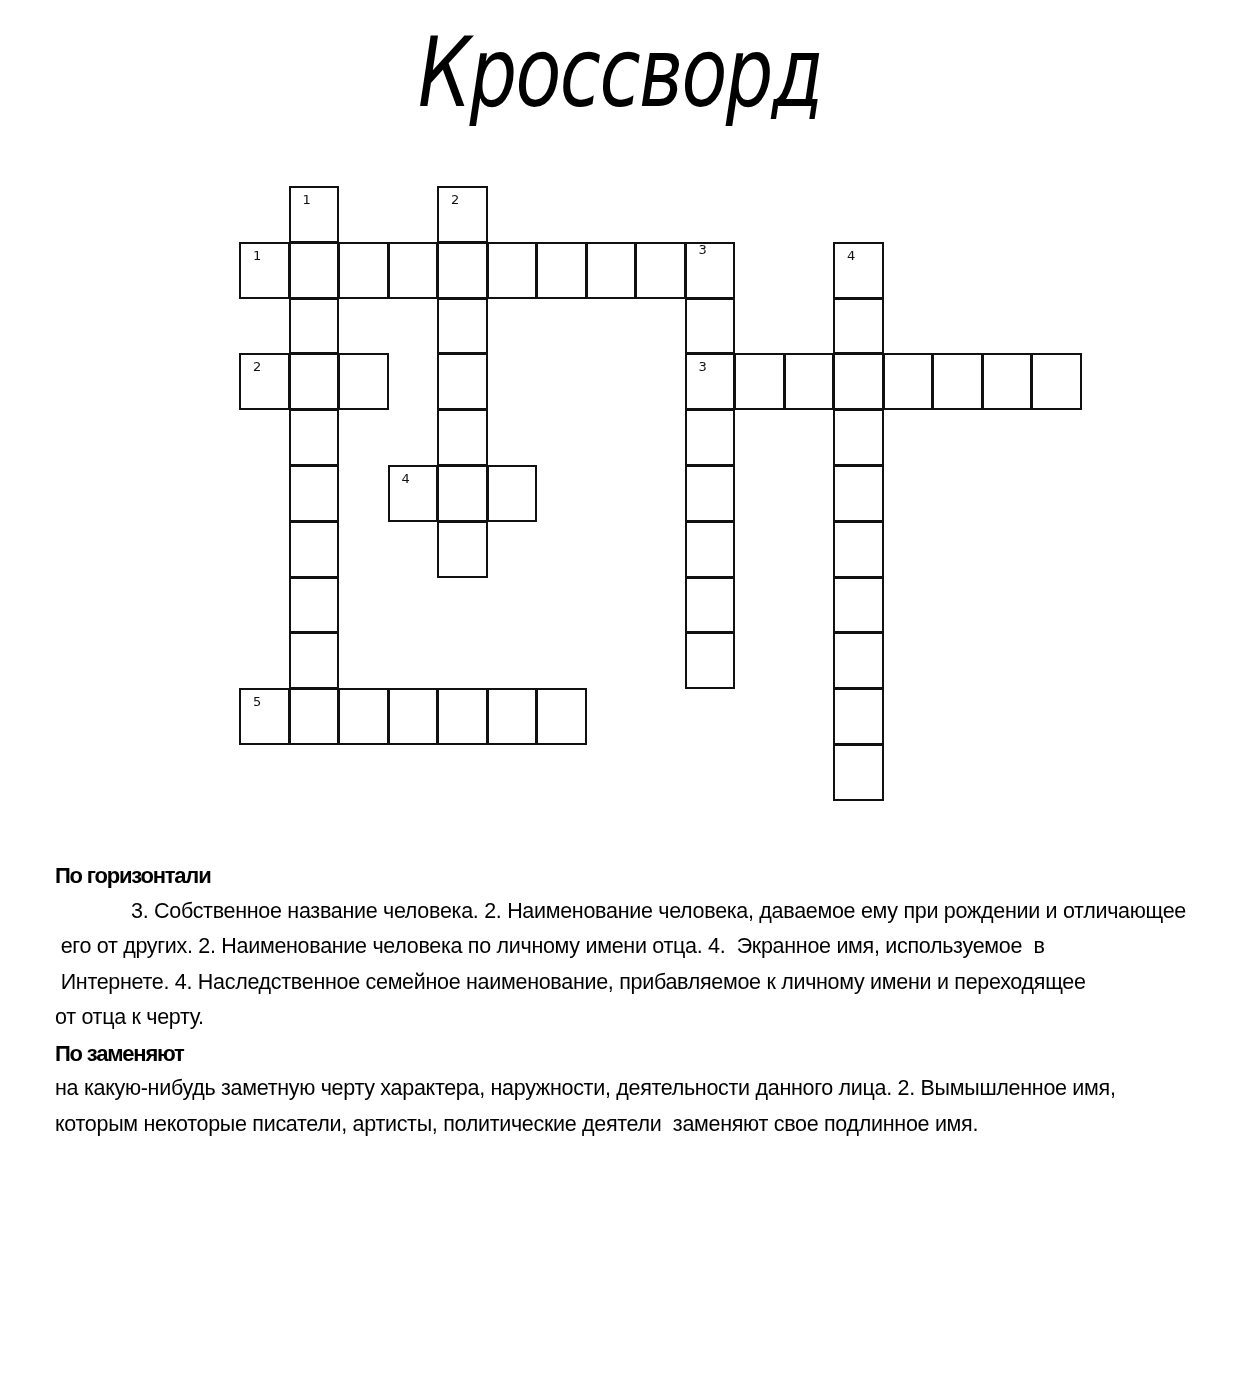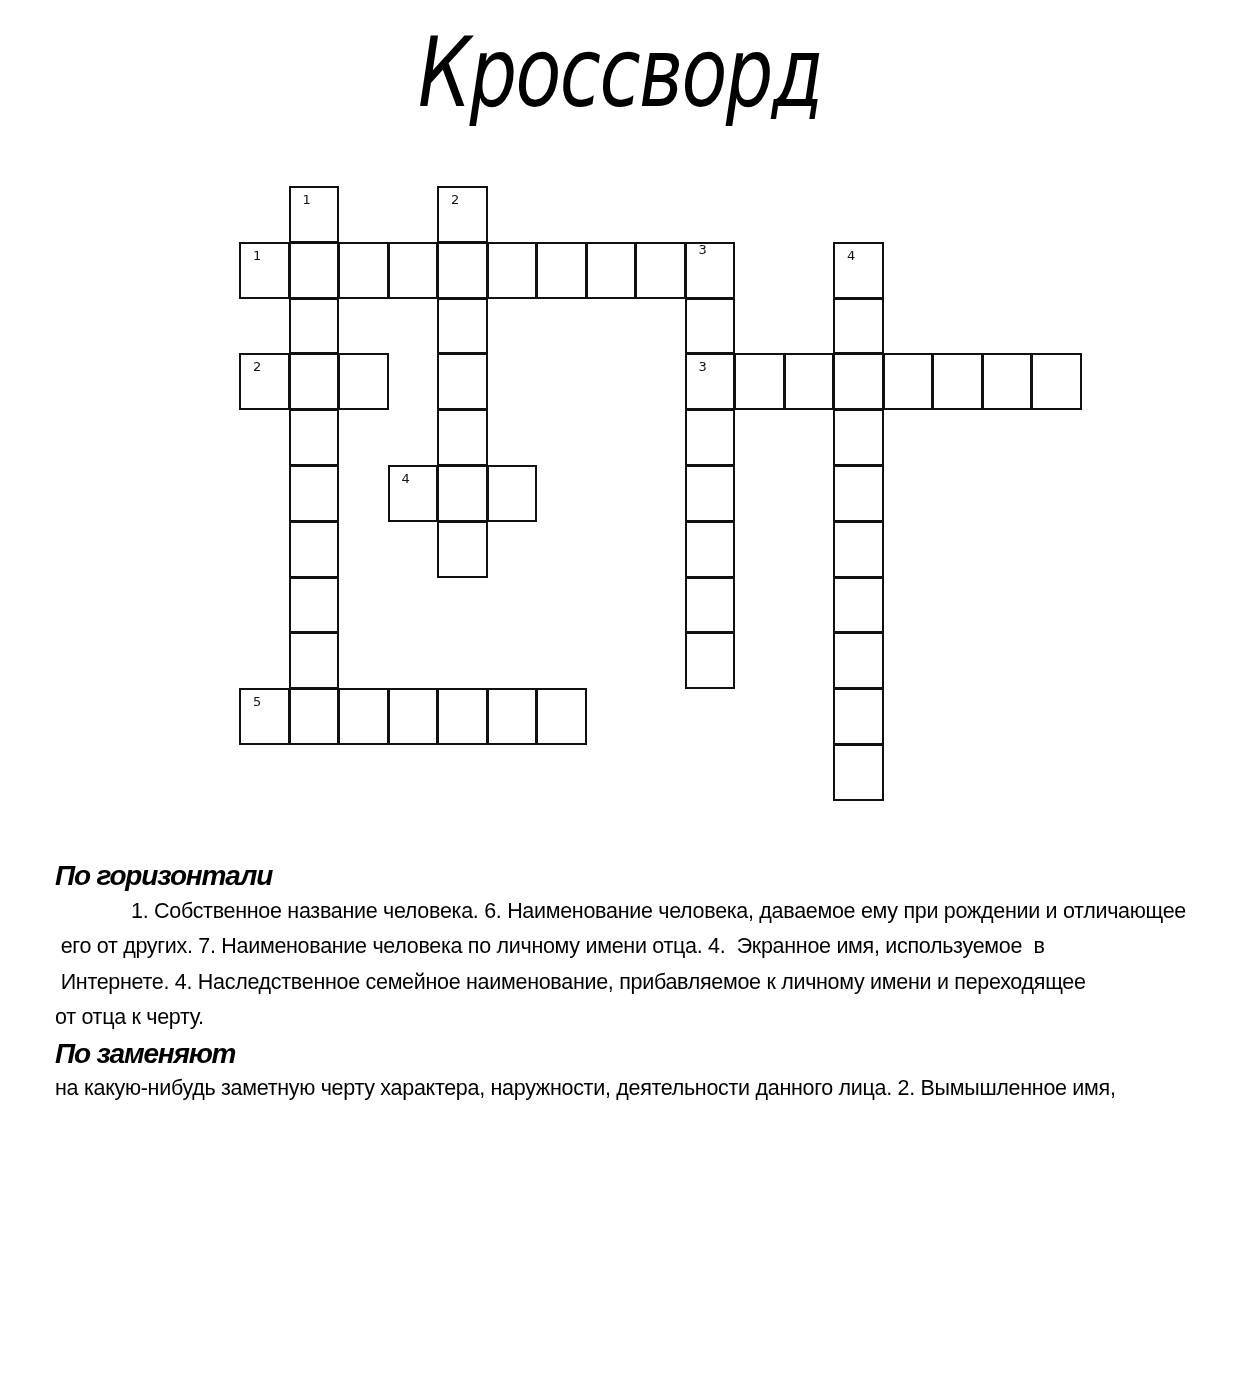--- a/index.html
+++ b/index.html
@@ -2,21 +2,21 @@
 <html><head>
 <meta charset="utf-8">
 <style>
   html, body { margin:0; padding:0; background:#fff; }
   body { width:1240px; height:1377px; position:relative; overflow:hidden; font-family:"Liberation Sans", sans-serif; color:#000; }
   .title { position:absolute; left:0; width:1240px; top:8px; text-align:center; font-family:"DejaVu Sans", sans-serif; font-size:96px; font-weight:normal; letter-spacing:-2px; transform:scaleX(0.78); line-height:130px; font-style:italic; }
   .grid { position:absolute; left:0; top:0; width:1240px; height:800px; }
   .cell { position:absolute; box-sizing:border-box; border:2px solid #111; background:#fff; }
   .num { position:absolute; left:12px; top:4px; font-family:"DejaVu Sans", sans-serif; font-size:13px; color:#111; }
   .clues { position:absolute; left:55px; top:858px; width:1180px; font-size:21.5px; line-height:35.5px; transform-origin:0 0; }
-  .clues .head { font-weight:bold; letter-spacing:-1.2px; font-size:28px;font-style:italic; }
+  .clues .head { font-weight:bold; letter-spacing:-1.2px; font-size:22px; }
   .clues .line { white-space:nowrap; letter-spacing:-0.3px; }
   .indent { padding-left:76px; }
 </style>
 </head>
 <body>
 
 <div class="title">Кроссворд</div>
 
 <div class="grid" id="grid">
     <div class="cell" style="left: 239px; top: 241.8px; width: 50.5px; height: 56.8px;">
@@ -92,19 +92,20 @@
     <div class="cell" style="left: 833px; top: 465px; width: 50.5px; height: 56.8px;"></div>
     <div class="cell" style="left: 833px; top: 520.8px; width: 50.5px; height: 56.8px;"></div>
     <div class="cell" style="left: 833px; top: 576.6px; width: 50.5px; height: 56.8px;"></div>
     <div class="cell" style="left: 833px; top: 632.4px; width: 50.5px; height: 56.8px;"></div>
     <div class="cell" style="left: 833px; top: 688.2px; width: 50.5px; height: 56.8px;"></div>
     <div class="cell" style="left: 833px; top: 744px; width: 50.5px; height: 56.8px;"></div>
   </div>
 
 <div class="clues">
   <div class="head">По горизонтали</div>
-  <div class="line indent">1. Собственное название человека. 6. Наименование человека, даваемое ему при рождении и отличающее</div>
-  <div class="line" style="white-space:pre"> его от других. 7. Наименование человека по личному имени отца. 4.  Экранное имя, используемое  в</div>
+  <div class="line indent">3. Собственное название человека. 2. Наименование человека, даваемое ему при рождении и отличающее</div>
+  <div class="line" style="white-space:pre"> его от других. 2. Наименование человека по личному имени отца. 4.  Экранное имя, используемое  в</div>
   <div class="line" style="white-space:pre"> Интернете. 4. Наследственное семейное наименование, прибавляемое к личному имени и переходящее</div>
   <div class="line">от отца к черту.</div>
   <div class="head">По заменяют</div>
   <div class="line">на какую-нибудь заметную черту характера, наружности, деятельности данного лица. 2. Вымышленное имя,</div>
+  <div class="line" style="white-space:pre">которым некоторые писатели, артисты, политические деятели  заменяют свое подлинное имя.</div>
 </div>
 
 </body></html>

